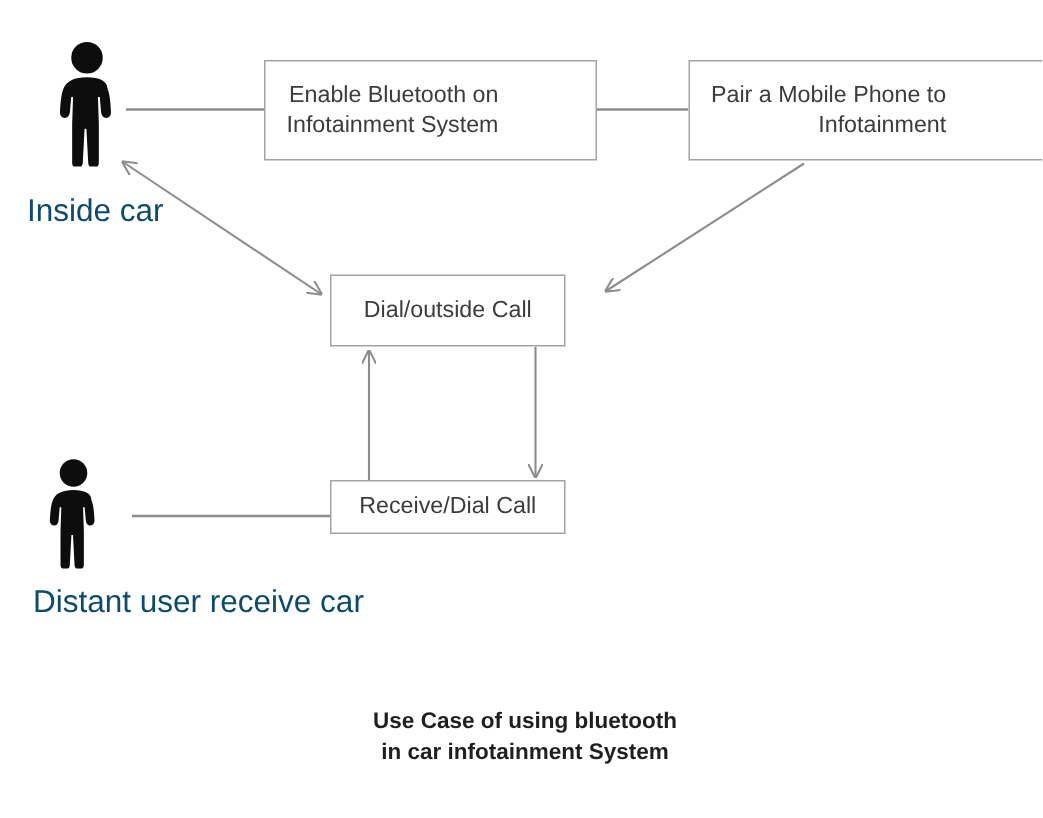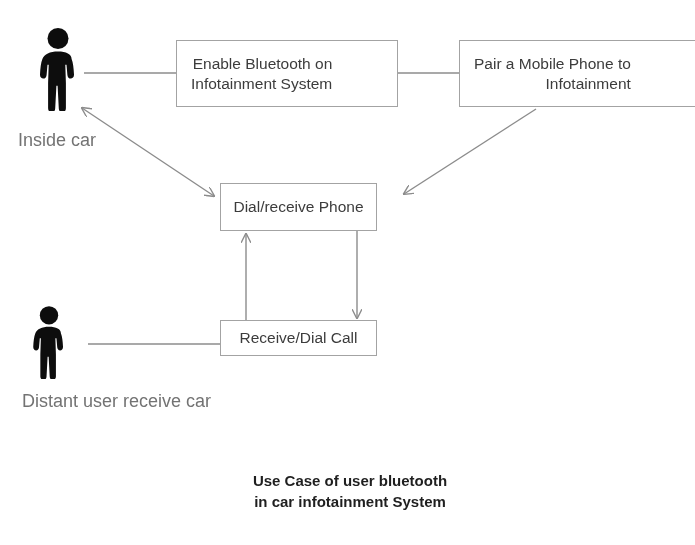--- a/index.html
+++ b/index.html
@@ -50,22 +50,22 @@
   .node-label {
     white-space: pre-line;
     display: block;
   }
   .actor {
     position: absolute;
   }
   .actor svg { display: block; }
   .actor-caption {
     position: absolute;
-    color: #737373;
-    font-size: 18px;
+    color: #0c4a6e;
+    font-size: 21px;
     line-height: 19px;
     white-space: nowrap;
   }
   .figure-caption {
     position: absolute;
     color: #1f1f1f;
     font-size: 15px;
     line-height: 21px;
     font-weight: bold;
     text-align: center;
@@ -168,23 +168,23 @@
     <span class="node-label">Enable Bluetooth on
 Infotainment System</span>
   </div>
 
   <div class="node-box align-left" style="left:459px; top:40px; width:242px; height:67px;">
     <span class="node-label">Pair a Mobile Phone to
 Infotainment</span>
   </div>
 
   <div class="node-box align-center" style="left:220px; top:183px; width:157px; height:48px;">
-    <span class="node-label">Dial/receive Phone</span>
+    <span class="node-label">Dial/outside Call</span>
   </div>
 
   <div class="node-box align-center" style="left:220px; top:320px; width:157px; height:36px;">
     <span class="node-label">Receive/Dial Call</span>
   </div>
 
-  <div class="figure-caption" style="left:150px; top:470px; width:400px;">Use Case of user bluetooth
+  <div class="figure-caption" style="left:150px; top:470px; width:400px;">Use Case of using bluetooth
 in car infotainment System</div>
 
 </div>
 
 </body></html>

